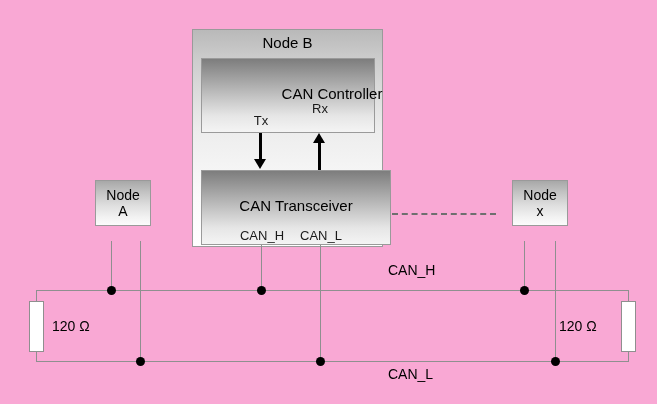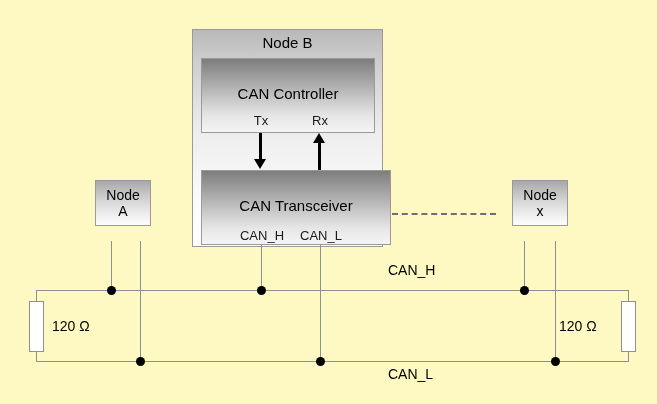--- a/index.html
+++ b/index.html
@@ -4,21 +4,21 @@
 <style>
   html, body {
     margin: 0;
     padding: 0;
     background: #ffffff;
   }
   #canvas {
     position: relative;
     width: 657px;
     height: 404px;
-    background: #fef9c3;
+    background: #f9a8d4;
     font-family: "Liberation Sans", sans-serif;
     overflow: hidden;
   }
 
   
   .wire {
     position: absolute;
     background: #8f8f8f;
   }
   .wire-h { height: 1px; }
@@ -148,23 +148,23 @@
 </head>
 <body>
 
 <div id="canvas">
 
   <div class="node-b-outer">
     <div class="node-b-title">Node B</div>
   </div>
 
   <div class="inner-block" style="left:201px; top:58px; width:174px; height:75px;">
-    <div class="inner-title" style="top:26px;">CAN Controller</div>
+    <div class="inner-title" style="top:26px;padding-left:44px;">CAN Controller</div>
     <div class="pin-label" style="left:44px; top:54px; width:30px;">Tx</div>
-    <div class="pin-label" style="left:103px; top:54px; width:30px;">Rx</div>
+    <div class="pin-label" style="left:103px; top:42px; width:30px;">Rx</div>
   </div>
 
   <div class="inner-block" style="left:201px; top:170px; width:190px; height:75px;">
     <div class="inner-title" style="top:26px;">CAN Transceiver</div>
     <div class="pin-label" style="left:35px; top:57px; width:50px;">CAN_H</div>
     <div class="pin-label" style="left:94px; top:57px; width:50px;">CAN_L</div>
   </div>
 
   <div class="arrow-shaft" style="left:259px; top:133px; height:28px;"></div>
   <div class="arrow-head arrow-head-down" style="left:254px; top:159px;"></div>

